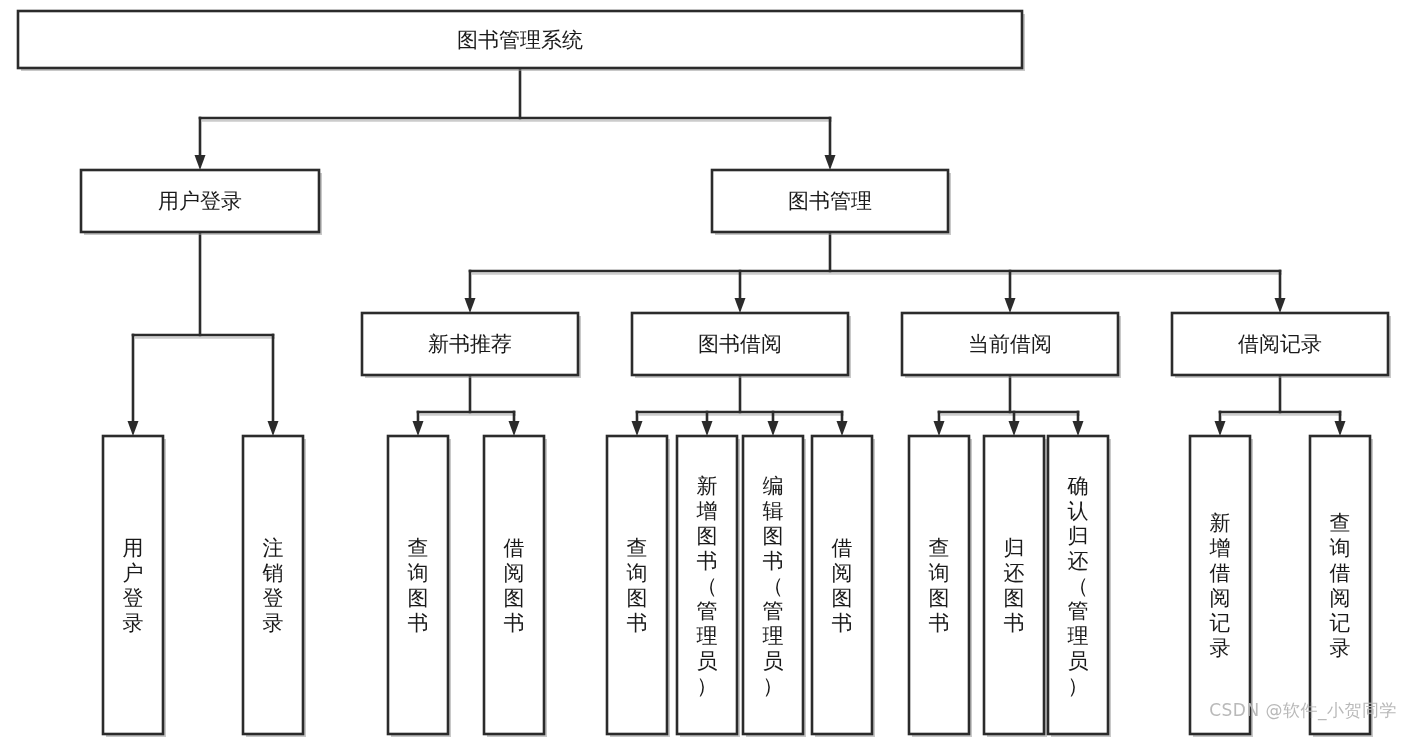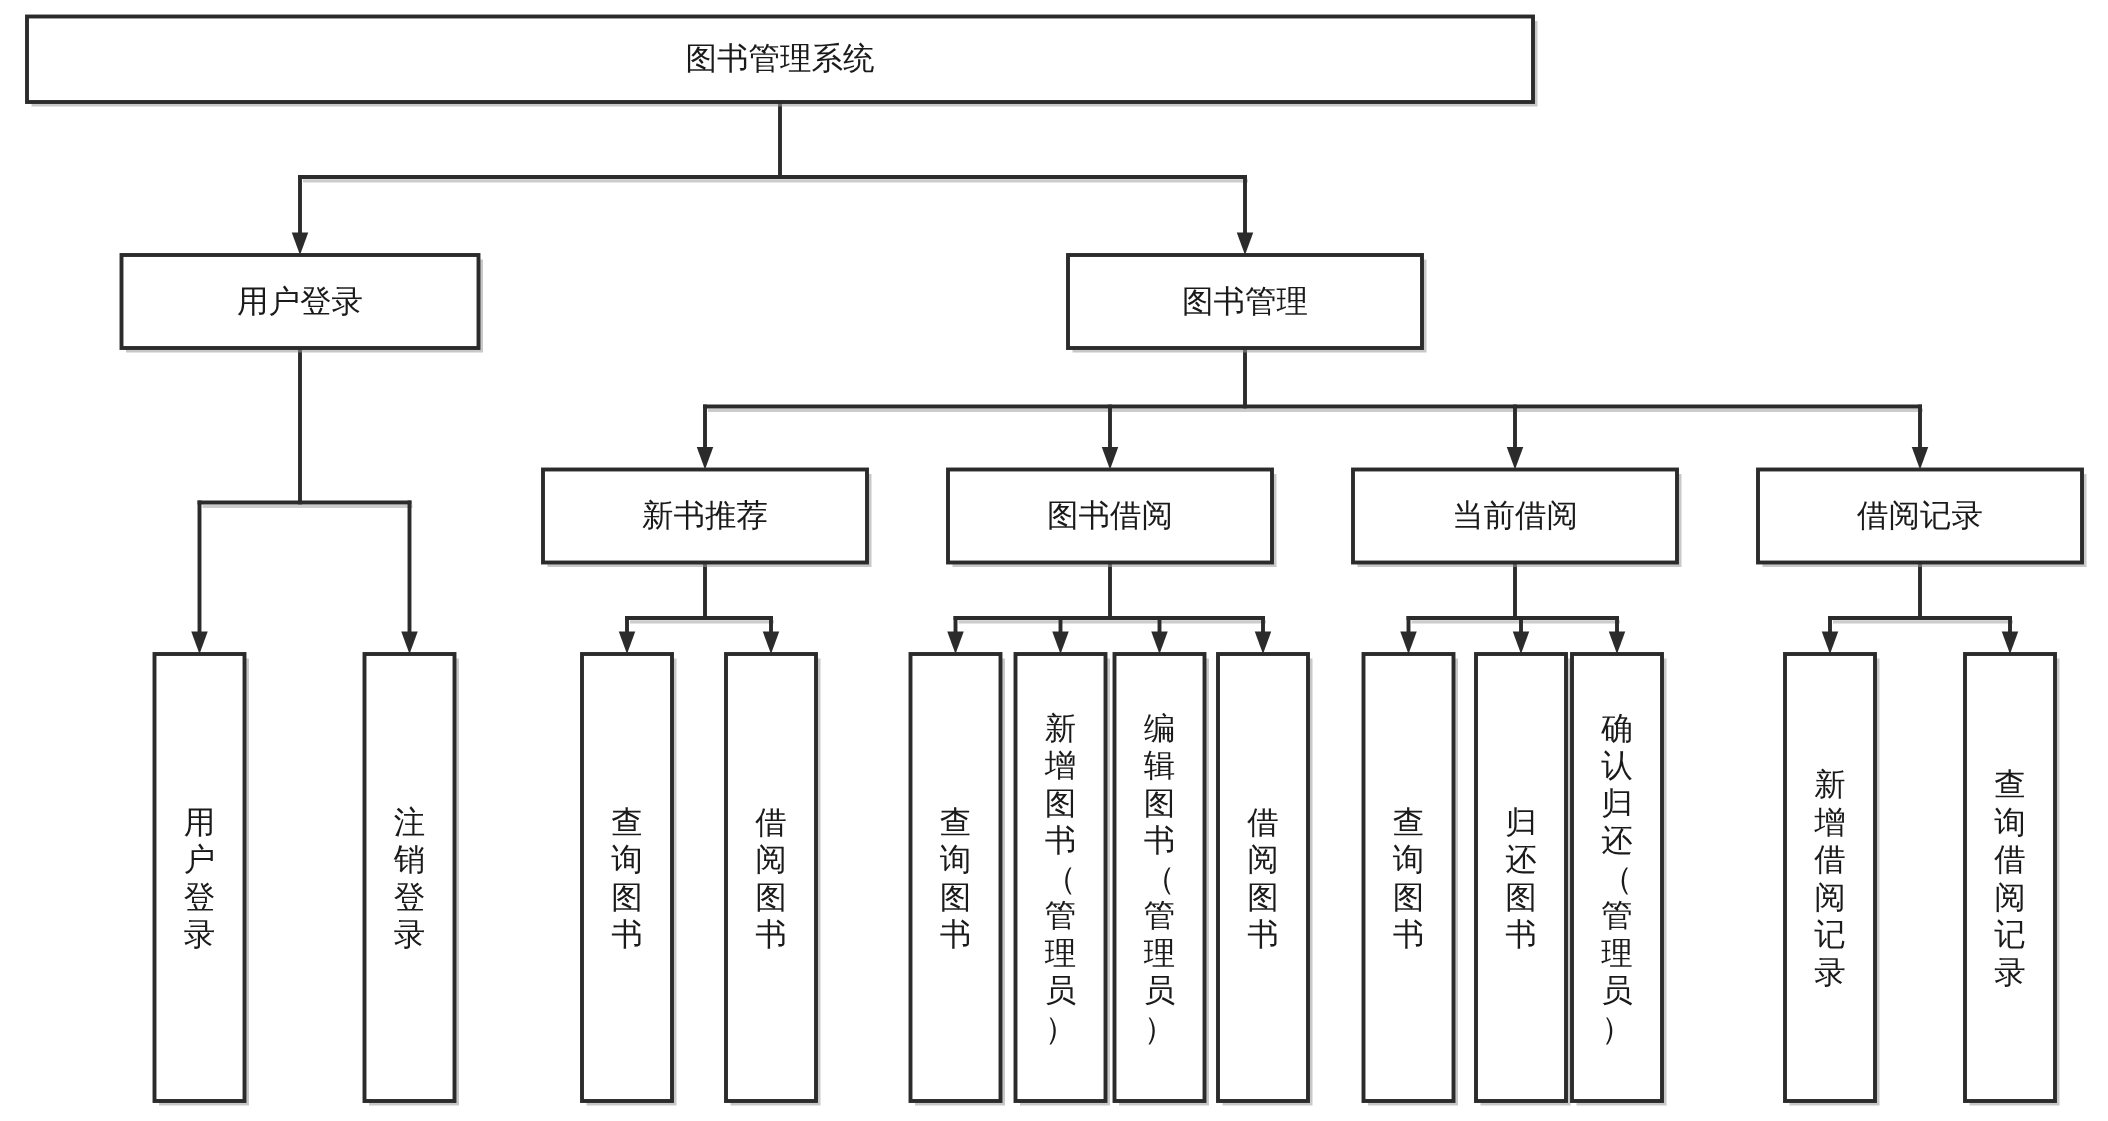--- a/index.html
+++ b/index.html
@@ -256,14 +256,15 @@
           <text x="1220" y="530" class="leaf-label"><tspan x="1220" dy="0">新</tspan><tspan x="1220" dy="25">增</tspan><tspan x="1220" dy="25">借</tspan><tspan x="1220" dy="25">阅</tspan><tspan x="1220" dy="25">记</tspan><tspan x="1220" dy="25">录</tspan></text>
         </g>
         <g>
           <rect x="1313" y="439" width="60" height="298" class="node-shadow"></rect>
           <rect x="1310" y="436" width="60" height="298" class="node-rect"></rect>
           <text x="1340" y="530" class="leaf-label"><tspan x="1340" dy="0">查</tspan><tspan x="1340" dy="25">询</tspan><tspan x="1340" dy="25">借</tspan><tspan x="1340" dy="25">阅</tspan><tspan x="1340" dy="25">记</tspan><tspan x="1340" dy="25">录</tspan></text>
         </g>
       </g>
   </svg>
 
+  <div class="watermark">CSDN @软件_小贺同学</div>
 
 </div>
 
 </body></html>

